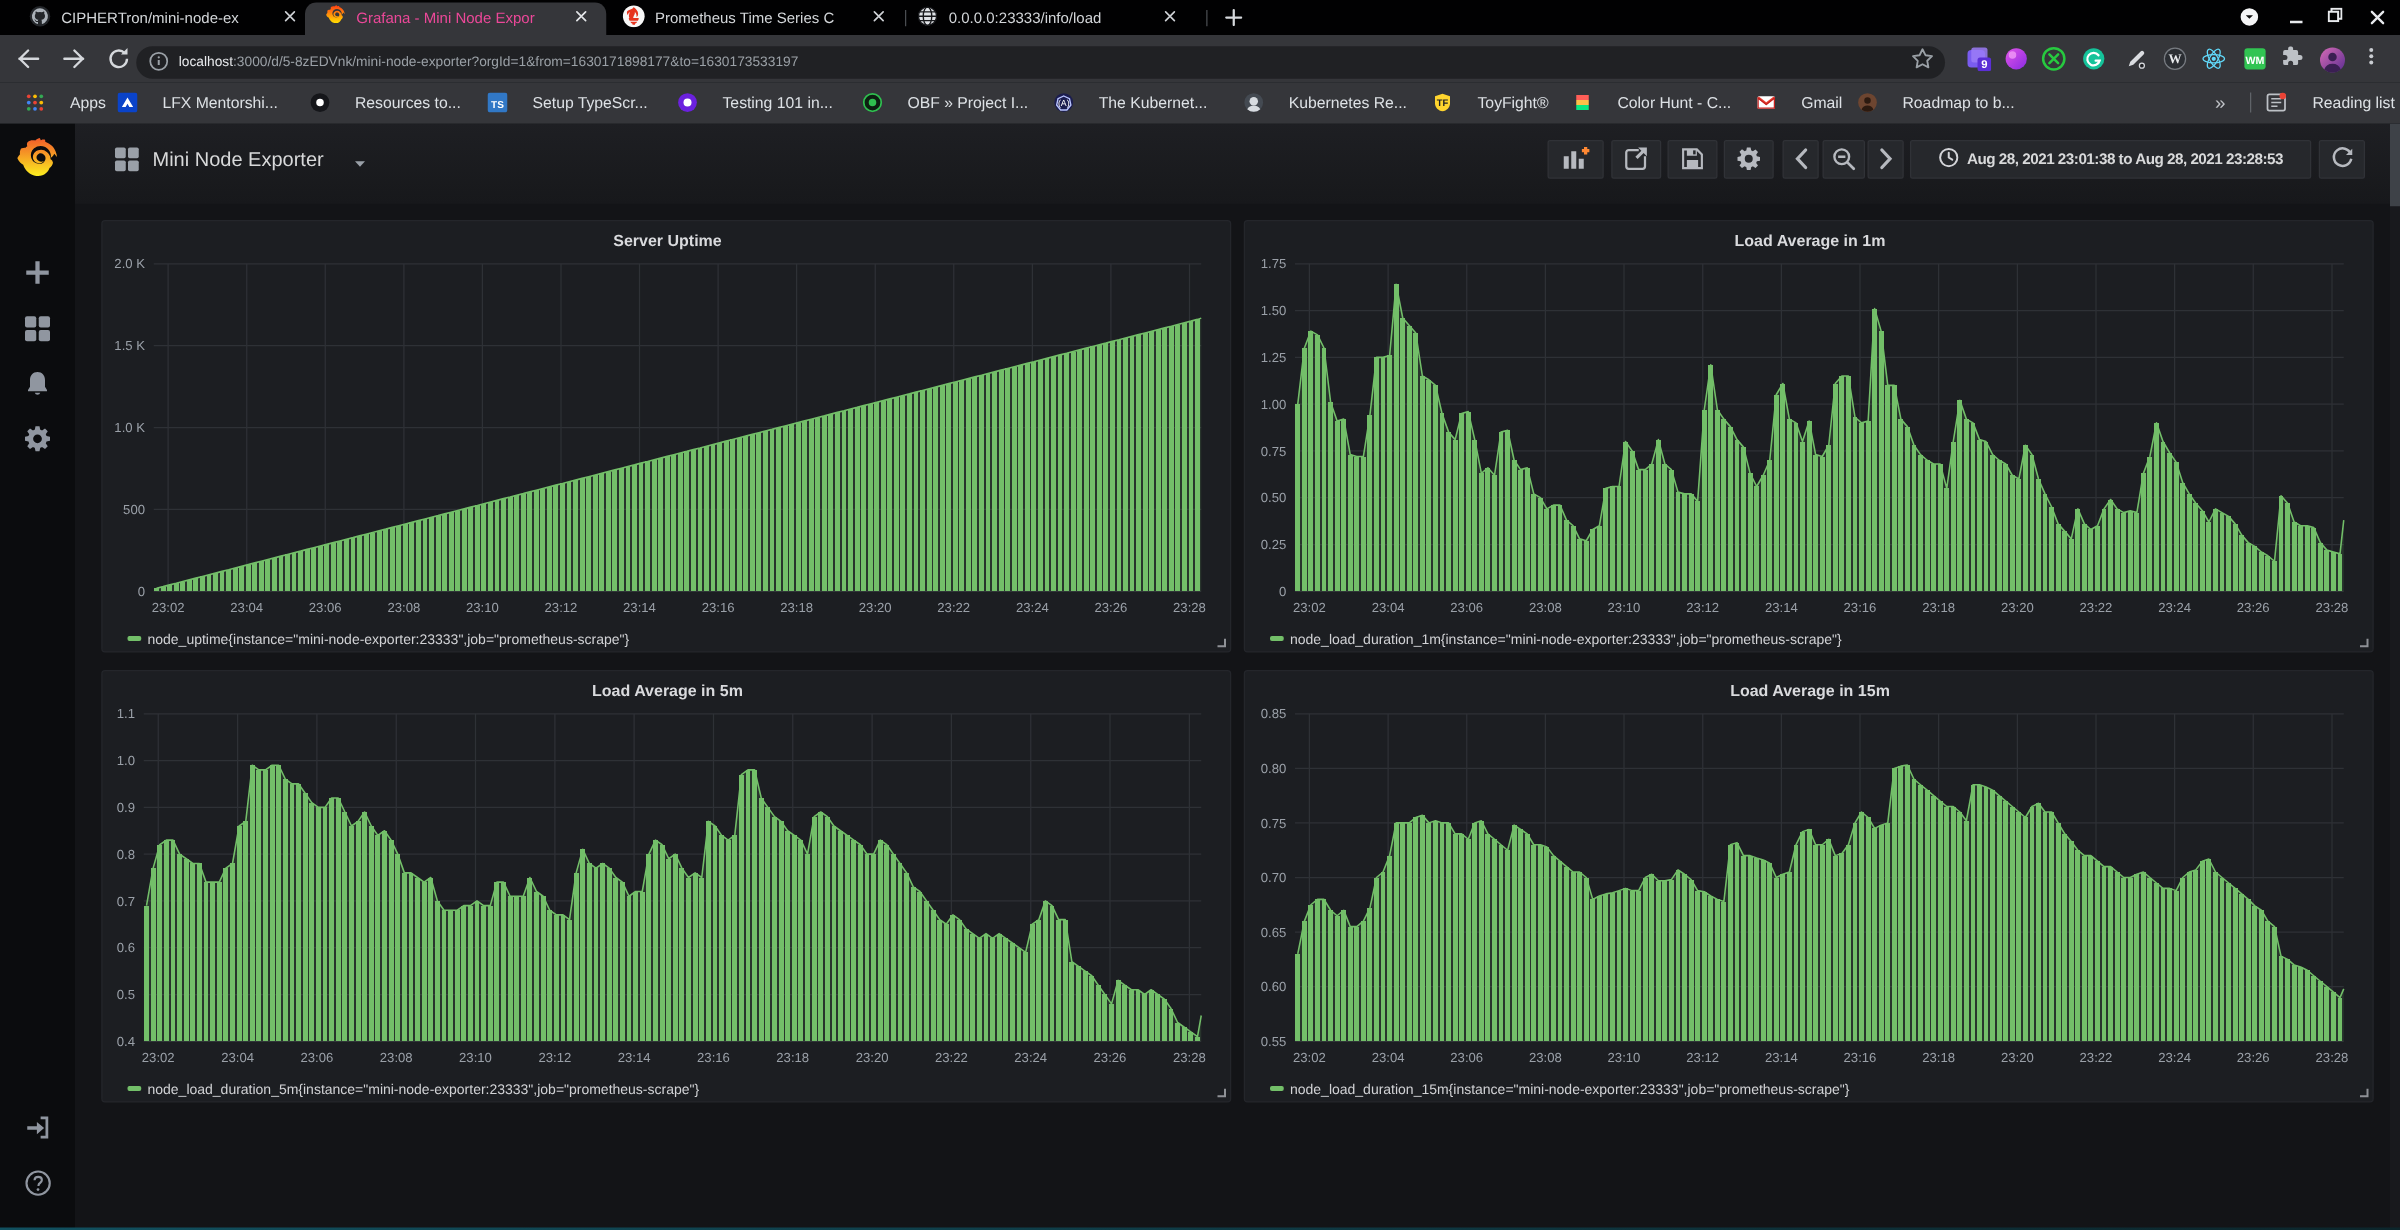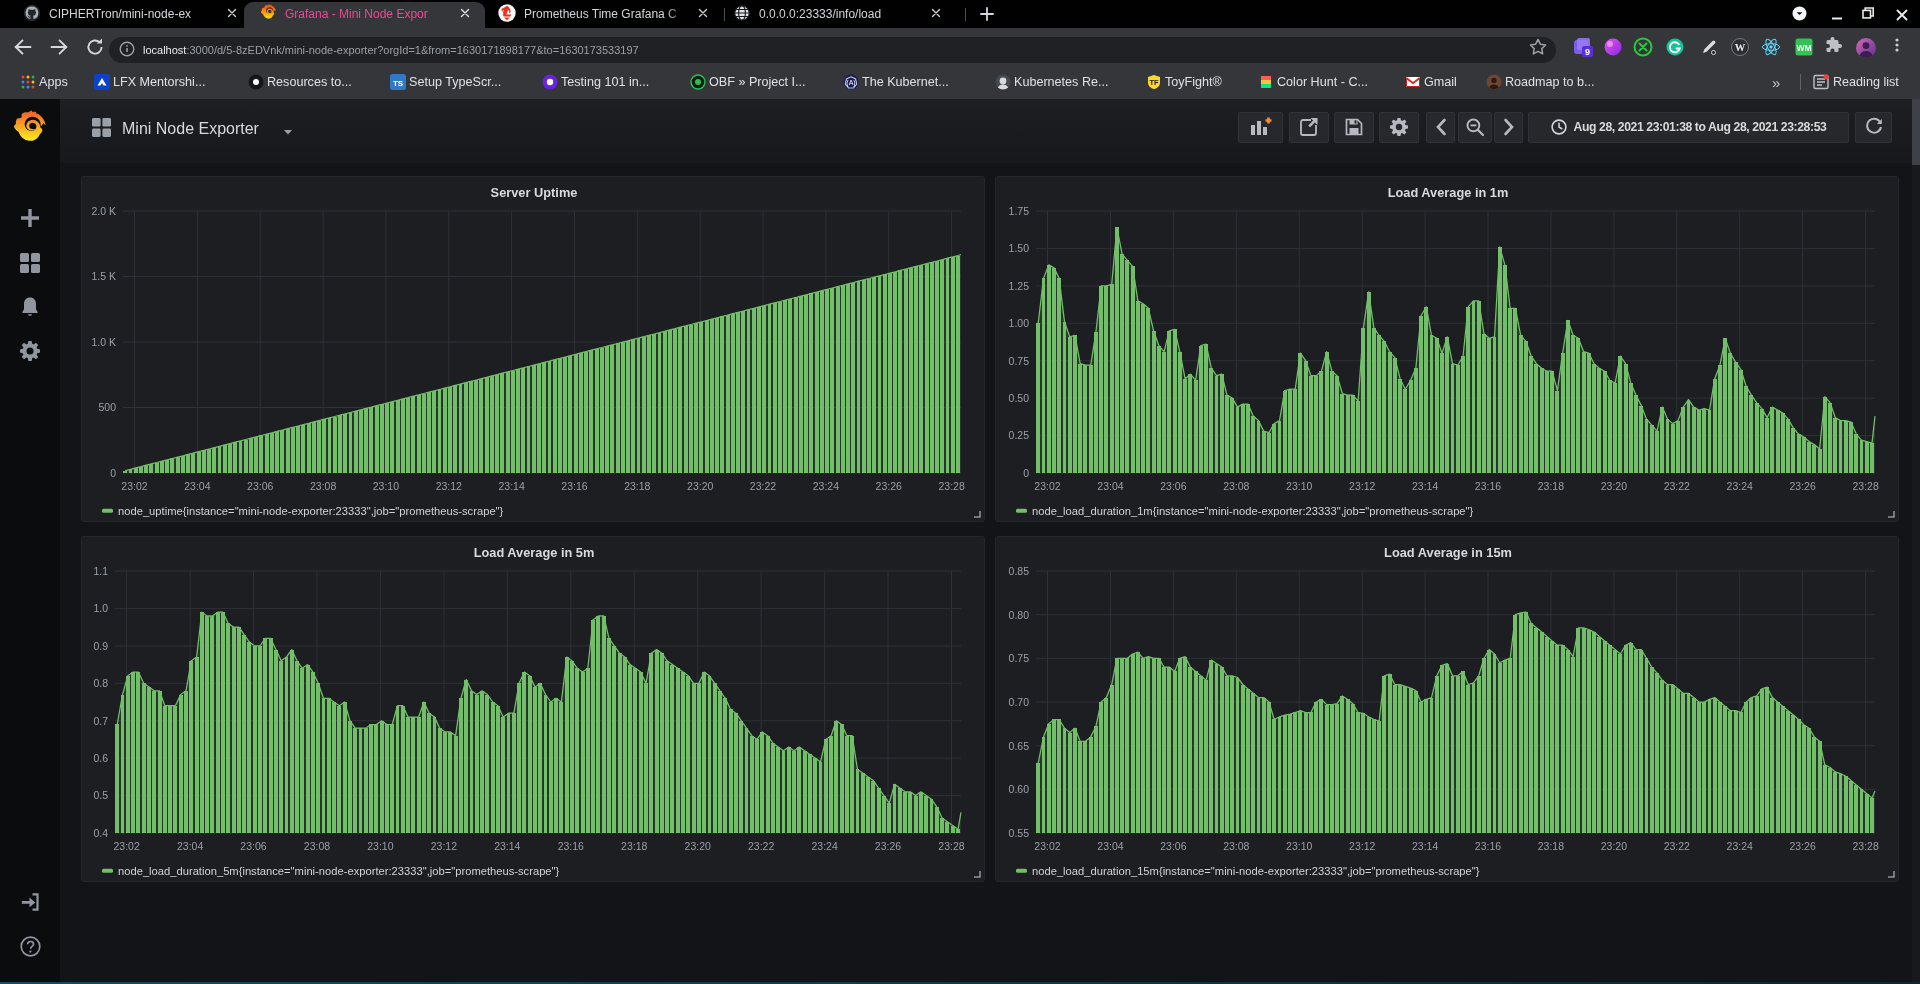--- a/index.html
+++ b/index.html
@@ -5,21 +5,21 @@
 .a{position:absolute}
 #tabstrip{left:0;top:0;width:1920px;height:28px;background:#010102}
 .tab{top:0;height:28px;display:flex;align-items:center;color:#d3d6d9;font-size:12px}
 .tab .ttl{white-space:nowrap;overflow:hidden;-webkit-mask-image:linear-gradient(90deg,#000 85%,transparent 99%)}
 #activetab{left:244px;top:2px;width:241px;height:26px;background:#35363a;border-radius:9px 9px 0 0;color:#e4e6e9}
 .tsep{top:8px;width:1px;height:13px;background:#4a4d51}
 #toolbar{left:0;top:28px;width:1920px;height:38px;background:#35363a}
 #pill{left:109px;top:37px;width:1447px;height:26px;border-radius:13px;background:#202124;color:#9aa0a6;font-size:11px;display:flex;align-items:center}
 #pill b{color:#e8eaed;font-weight:400}
 #bookmarks{left:0;top:66px;width:1920px;height:33px;background:#35363a}
-.bm{top:72px;height:20px;display:flex;align-items:center;gap:3px;color:#dde1e5;font-size:12.6px;white-space:nowrap}
+.bm{top:72px;height:20px;display:flex;align-items:center;gap:20px;color:#dde1e5;font-size:12.6px;white-space:nowrap}
 #sidebar{left:0;top:99px;width:60px;height:885px;background:#0b0c0e}
 #app{left:60px;top:99px;width:1852px;height:736px}
 #navgrad{left:0;top:0;width:1852px;height:64px;background:linear-gradient(#1e1f23,#17181b)}
 .gbtn{top:12.5px;height:31px;background:#26282c;border:1px solid #303237;border-radius:2px;display:flex;align-items:center;justify-content:center}
 .panel{background:#1c1e22;border:1px solid #24262b;border-radius:3px}
 #crumb{color:#d8d9da;font-size:16px}
 #timetext{color:#d8d9da;font-size:12.2px;font-weight:bold;white-space:nowrap;letter-spacing:-0.4px}
 #sbtrack{left:1912px;top:99px;width:8px;height:885px;background:#18191d}
 #sbthumb{left:1912px;top:99px;width:8px;height:66px;background:#3e4248}
 </style></head><body>
@@ -48,21 +48,21 @@
     <span class="ttl" style="width:170px">Grafana - Mini Node Expor</span>
     <span style="margin-left:5px"><svg width="10" height="10" viewBox="0 0 10 10" xmlns="http://www.w3.org/2000/svg">
         <path d="M1.5 1.5l7 7M8.5 1.5l-7 7" stroke="#e2e4e7" stroke-width="1.35" stroke-linecap="round"></path>
       </svg></span>
   </div>
 <div class="a tab" style="left:498px;width:216px">
     <span style="margin-right:8px"><svg width="18" height="18" viewBox="0 0 18 18" xmlns="http://www.w3.org/2000/svg">
         <circle cx="9" cy="9" r="8.7" fill="#f7f7f7"></circle>
         <path fill="#e6341f" d="M9 1.6c1.2 1.5 3.5 2.7 3.5 5.5 0 1.3-.7 2.3-1.4 2.3.4-1.3-.2-3.1-1.2-3.9.2 1.7-.8 2.7-1.2 4-.3 1-.2 1.9.2 2.2H7.3c-1.3-.5-2.2-1.5-2.2-3 0-1.2.6-1.9.6-3.2-.9.7-1.3 1.7-1.3 2.7-.6-.7-.9-1.6-.9-2.5C3.5 4.1 8 3.7 9 1.6zM5 10.4h8c0 .8-.25 1.6-.7 2.2H5.7c-.45-.6-.7-1.4-.7-2.2zm1.2 3h5.6c-.4.7-1 1.2-1.8 1.5v.8H8v-.8c-.8-.3-1.4-.8-1.8-1.5z"></path>
       </svg></span>
-    <span class="ttl" style="width:166px">Prometheus Time Grafana C</span>
+    <span class="ttl" style="width:166px">Prometheus Time Series C</span>
     <span style="margin-left:8px"><svg width="10" height="10" viewBox="0 0 10 10" xmlns="http://www.w3.org/2000/svg">
         <path d="M1.5 1.5l7 7M8.5 1.5l-7 7" stroke="#cdd0d4" stroke-width="1.35" stroke-linecap="round"></path>
       </svg></span>
   </div>
 <div class="a tsep" style="left:724px"></div>
 <div class="a tab" style="left:734px;width:212px">
     <span style="margin-right:9px"><svg width="16" height="16" viewBox="0 0 16 16" xmlns="http://www.w3.org/2000/svg">
         <circle cx="8" cy="8" r="7.3" fill="#dfe2e6"></circle>
         <g fill="none" stroke="#17181b" stroke-width="1.1">
           <circle cx="8" cy="8" r="7.3"></circle>

